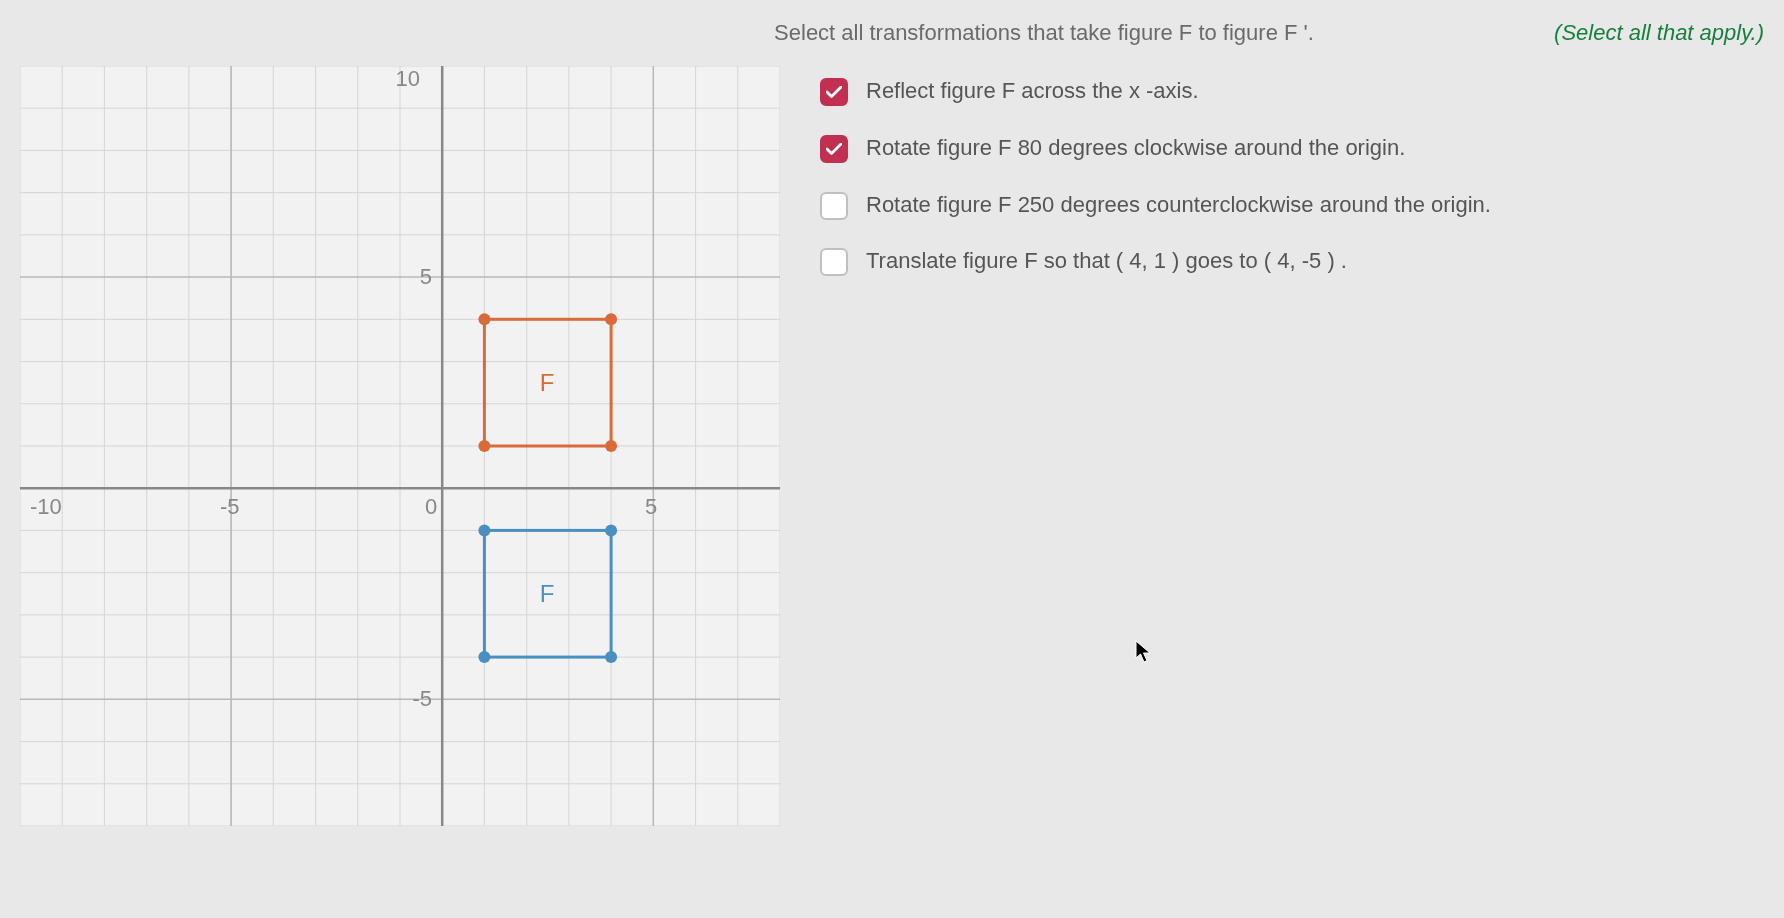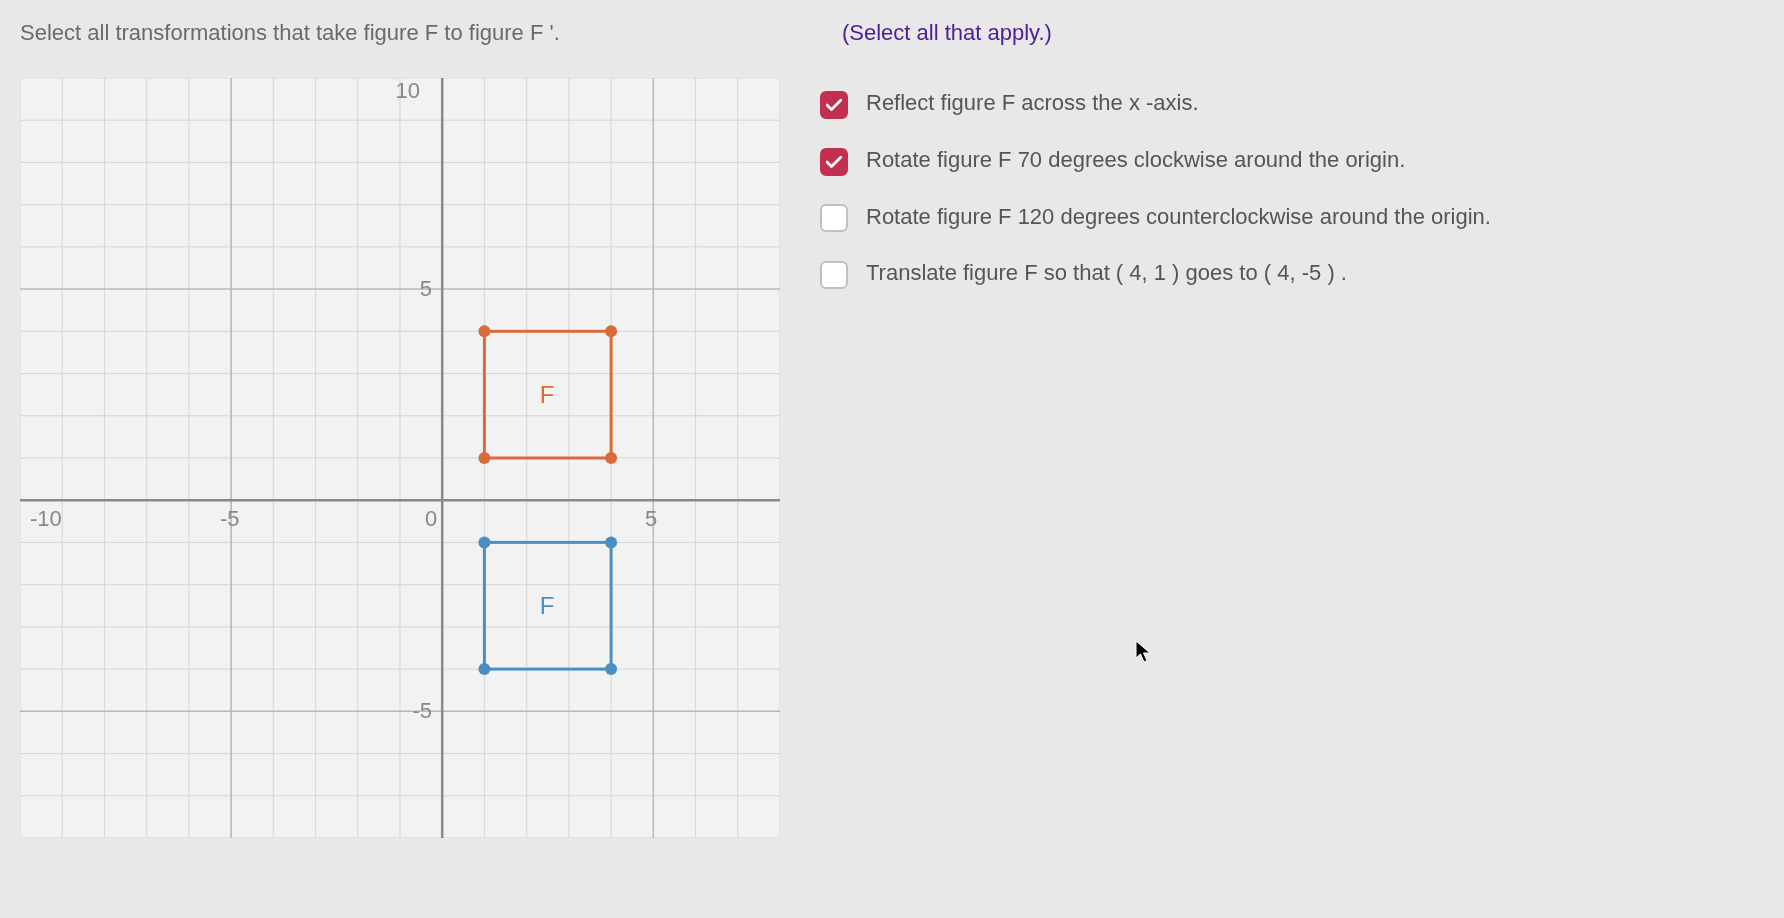--- a/index.html
+++ b/index.html
@@ -8,41 +8,42 @@
       background: #e8e8e8;
       padding: 20px;
       color: #555;
     }
     .question-container {
       display: flex;
       gap: 40px;
     }
     .left-side { flex: 0 0 auto; }
     .right-side { flex: 1; }
-    .header-row { display: flex; gap: 62px; margin-bottom: 32px; }
+    .header-row { display: flex; gap: 20px; margin-bottom: 20px; justify-content: flex-end; }
     .prompt {
       font-size: 22px;
       color: #6a6a6a;
       flex: 0 0 760px;
     }
     .hint {
       font-size: 22px;
-      color: #4c1d95;
+      font-style: italic;
+      color: #15803d;
     }
     .graph-wrap {
       position: relative;
       width: 760px;
       height: 760px;
       background: #f2f2f2;
     }
     .graph-wrap svg { display: block; }
     .options { padding-top: 10px; }
     .option-row {
       display: flex;
-      align-items: flex-end;
+      align-items: flex-start;
       gap: 18px;
       margin-bottom: 26px;
       font-size: 22px;
       color: #555;
       line-height: 1.4;
     }
     .checkbox {
       flex: 0 0 28px;
       width: 28px;
       height: 28px;
@@ -179,25 +180,25 @@
             </svg>
           </div>
           <div class="option-text">Reflect figure F across the x -axis.</div>
         </div>
         <div class="option-row">
           <div class="checkbox checked">
             <svg class="checkmark" viewBox="0 0 16 12">
               <path d="M1 6 L5.5 10.5 L15 1" stroke="#fff" stroke-width="2.8" fill="none" stroke-linecap="round" stroke-linejoin="round"></path>
             </svg>
           </div>
-          <div class="option-text">Rotate figure F 70 degrees clockwise around the origin.</div>
+          <div class="option-text">Rotate figure F 80 degrees clockwise around the origin.</div>
         </div>
         <div class="option-row">
           <div class="checkbox unchecked"></div>
-          <div class="option-text">Rotate figure F 120 degrees counterclockwise around the origin.</div>
+          <div class="option-text">Rotate figure F 250 degrees counterclockwise around the origin.</div>
         </div>
         <div class="option-row">
           <div class="checkbox unchecked"></div>
           <div class="option-text">Translate figure F so that ( 4, 1 ) goes to ( 4, -5 ) .</div>
         </div>
       </div>
   </div>
 </div>
 
 <svg class="cursor-icon" style="left:1135px; top:640px;" width="18" height="24" viewBox="0 0 18 24">

